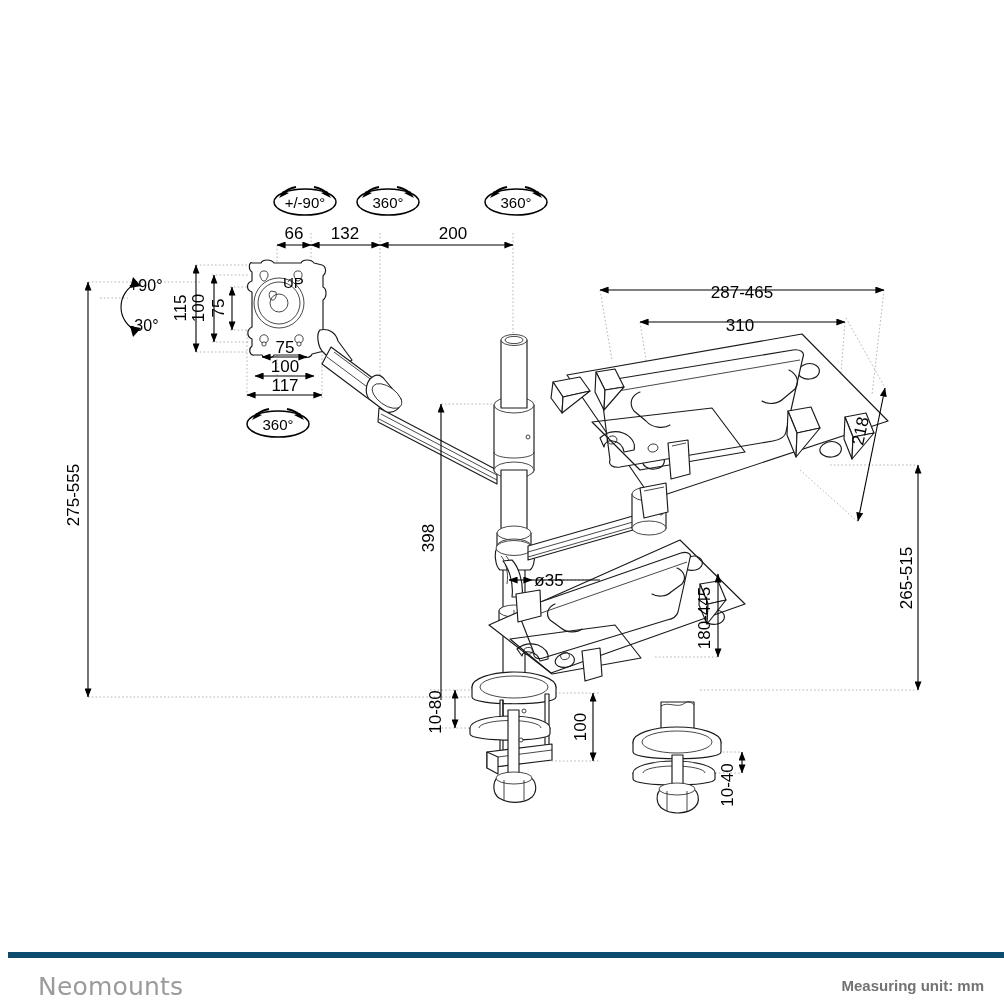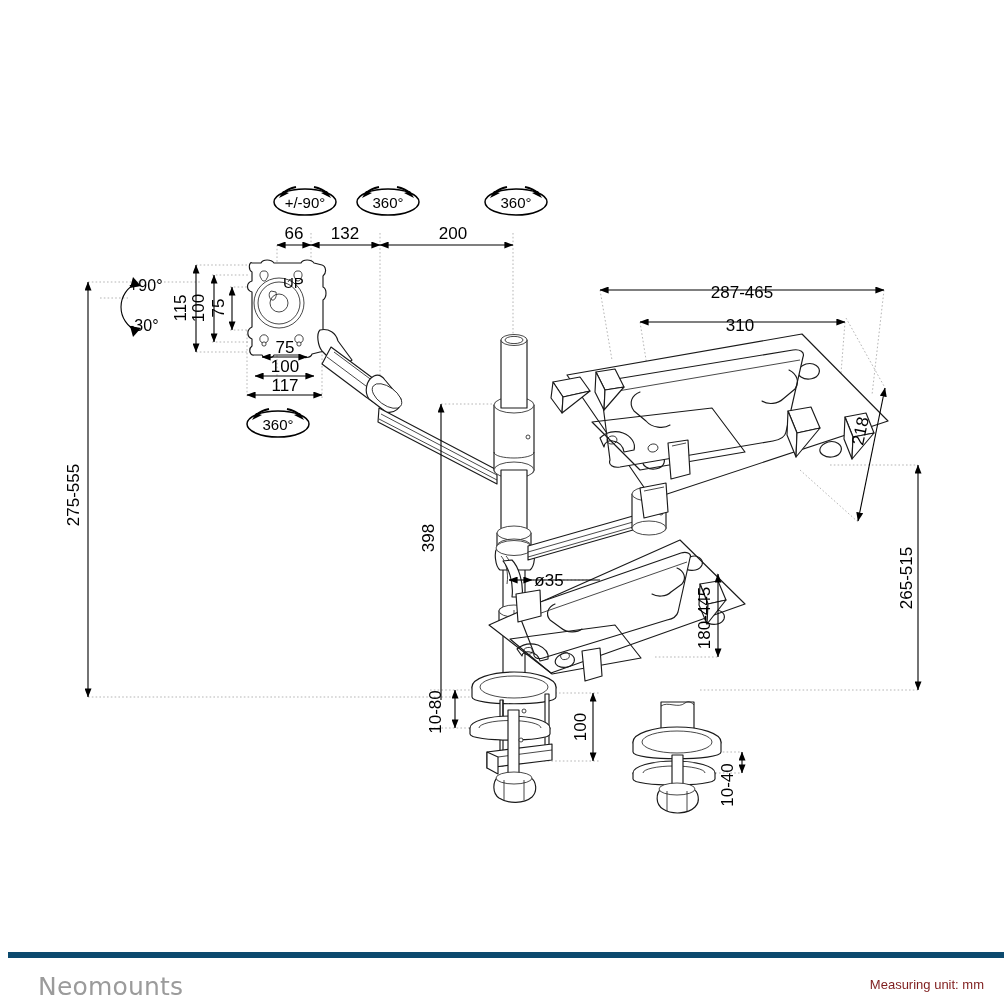--- a/index.html
+++ b/index.html
@@ -16,22 +16,23 @@
     position:absolute;left:8px;bottom:0;width:1004px;height:52px;
     border-top:6px solid #0c4a6e;box-sizing:border-box;
   }
   .brand{
     position:absolute;left:30px;top:14px;
     font-size:25px;color:#9b9b9b;letter-spacing:.2px;
     font-family:"DejaVu Sans", sans-serif;font-weight:400;
   }
   .unit{
     position:absolute;right:28px;top:19px;
-    font-size:13px;color:#7f1d1d;
+    font-size:15px;color:#737373;
     font-family:"Liberation Sans", sans-serif;
+    font-weight:bold;
   }
   text{font-family:"Liberation Sans", sans-serif;fill:#000;}
 </style>
 </head>
 <body>
 
 <div id="stage">
 
   <svg id="drawing" viewBox="0 0 1004 1004">
     <defs>

